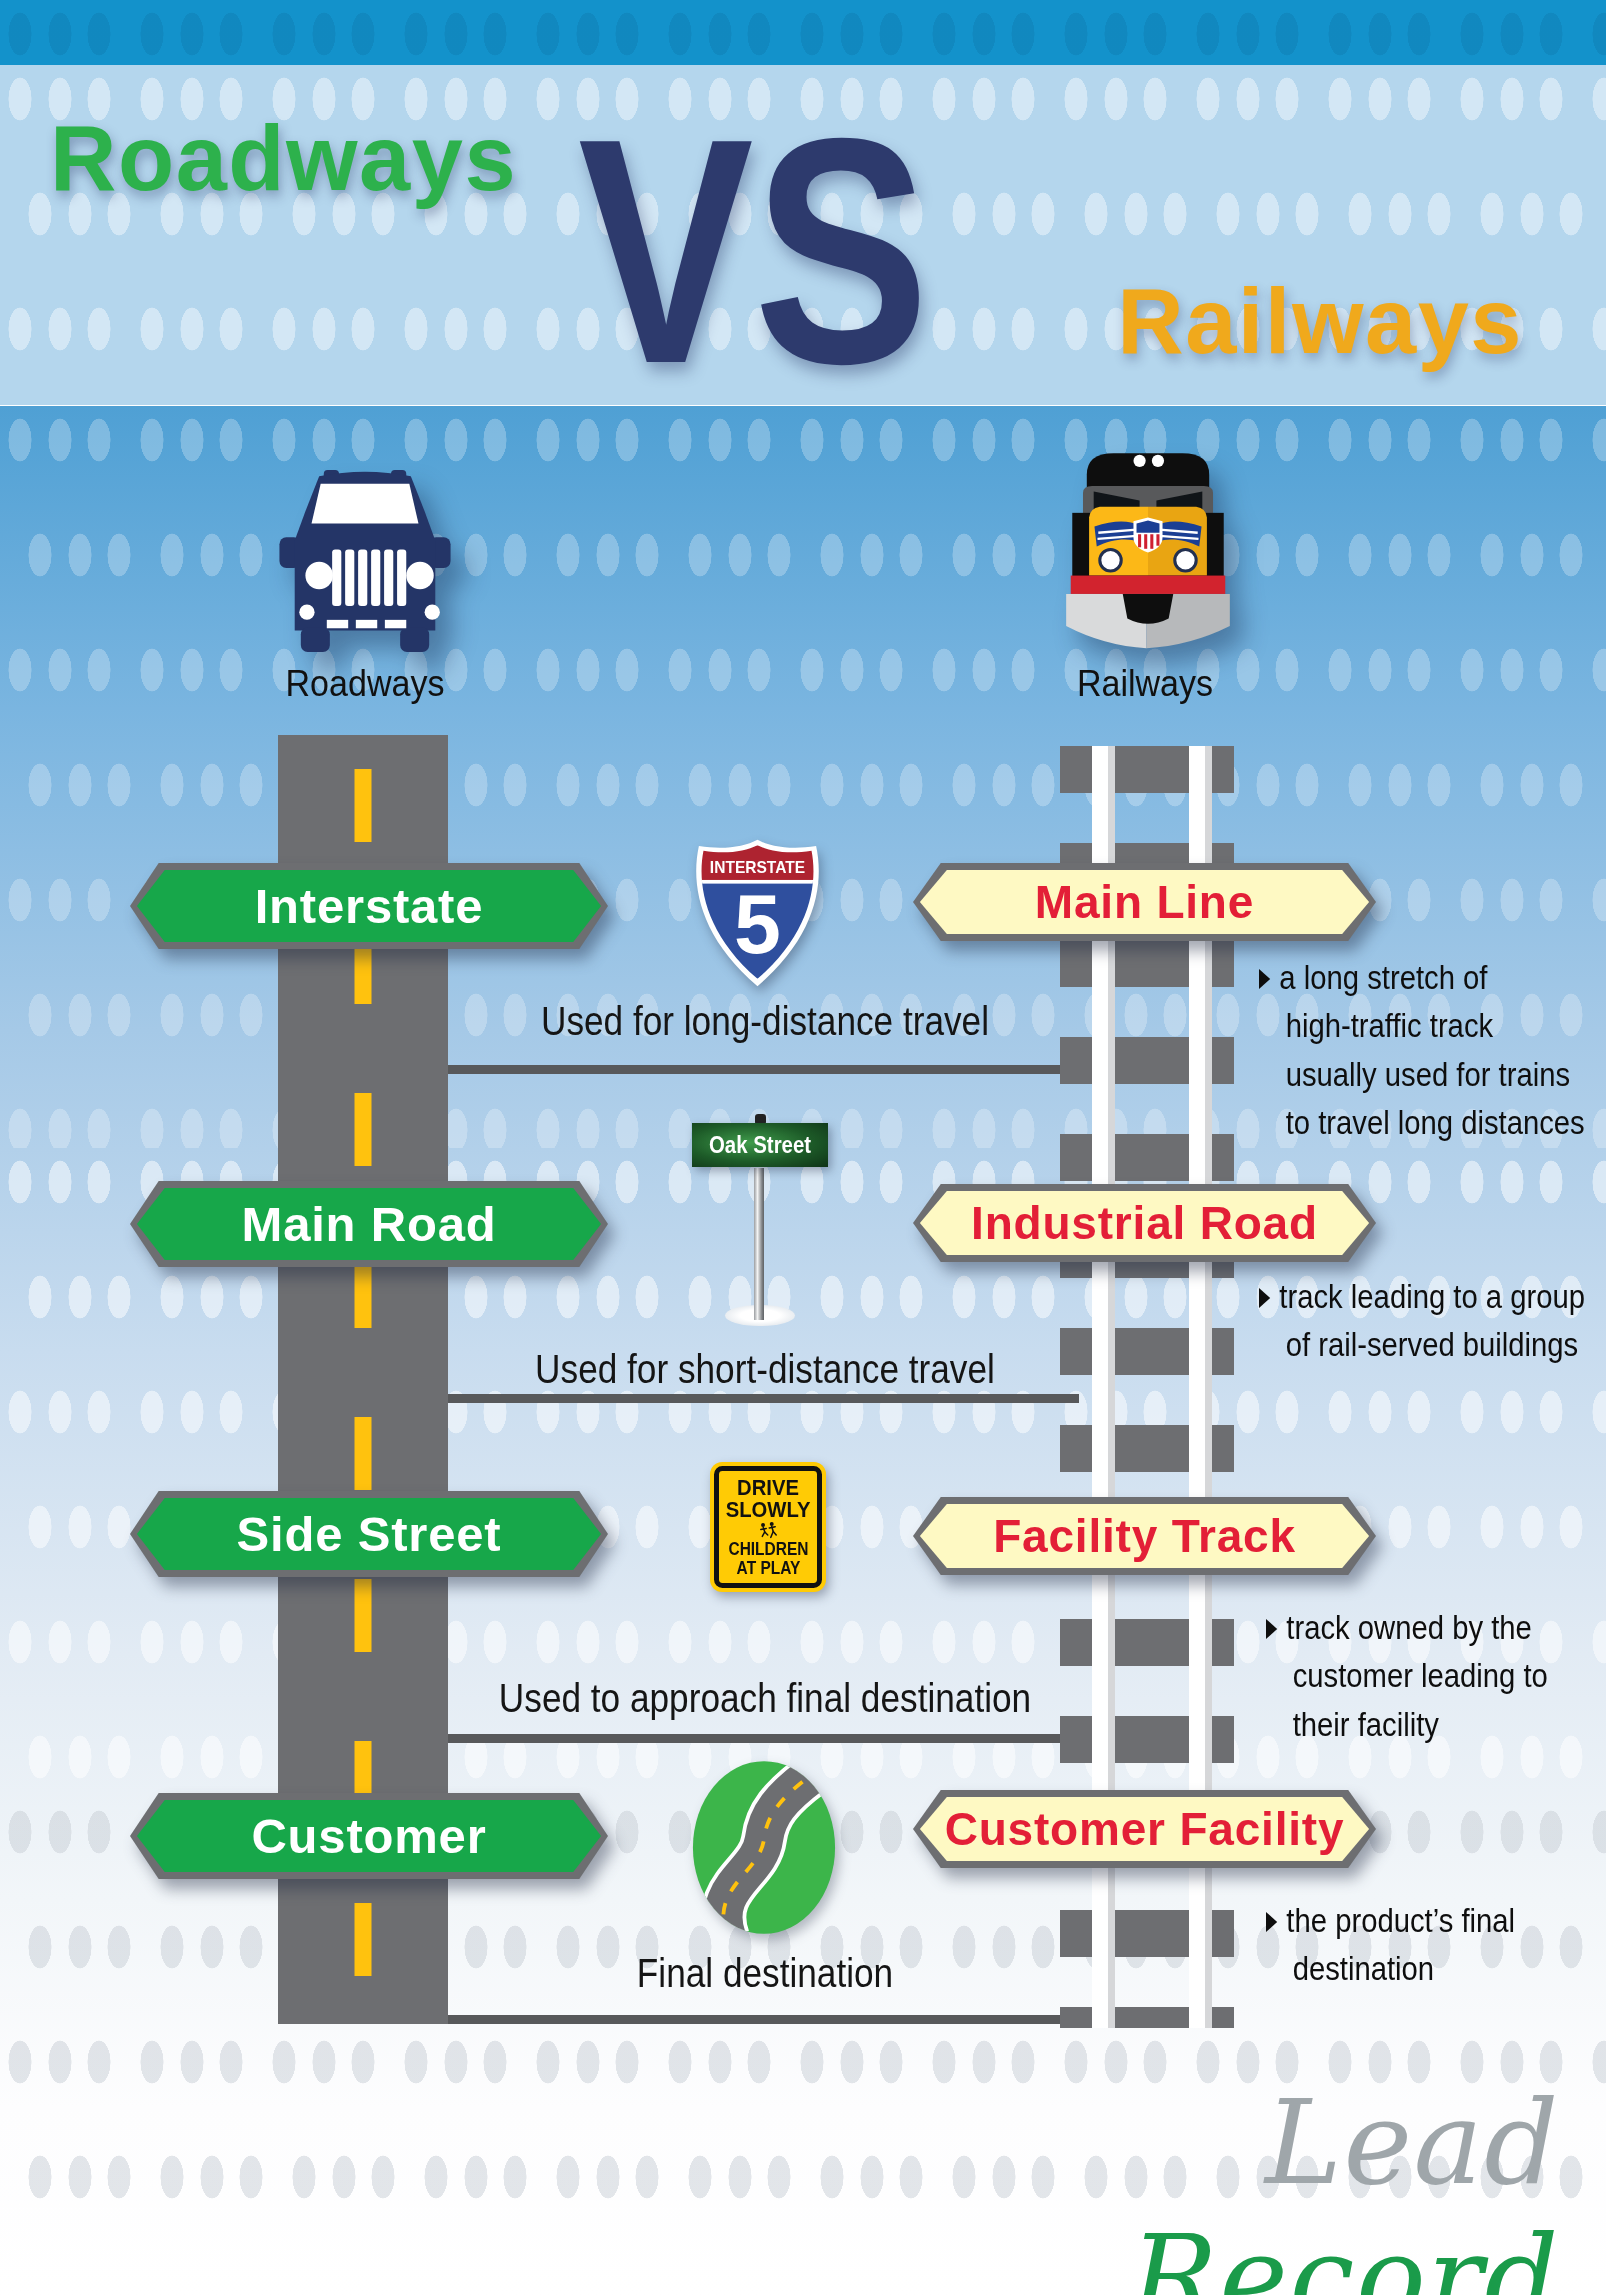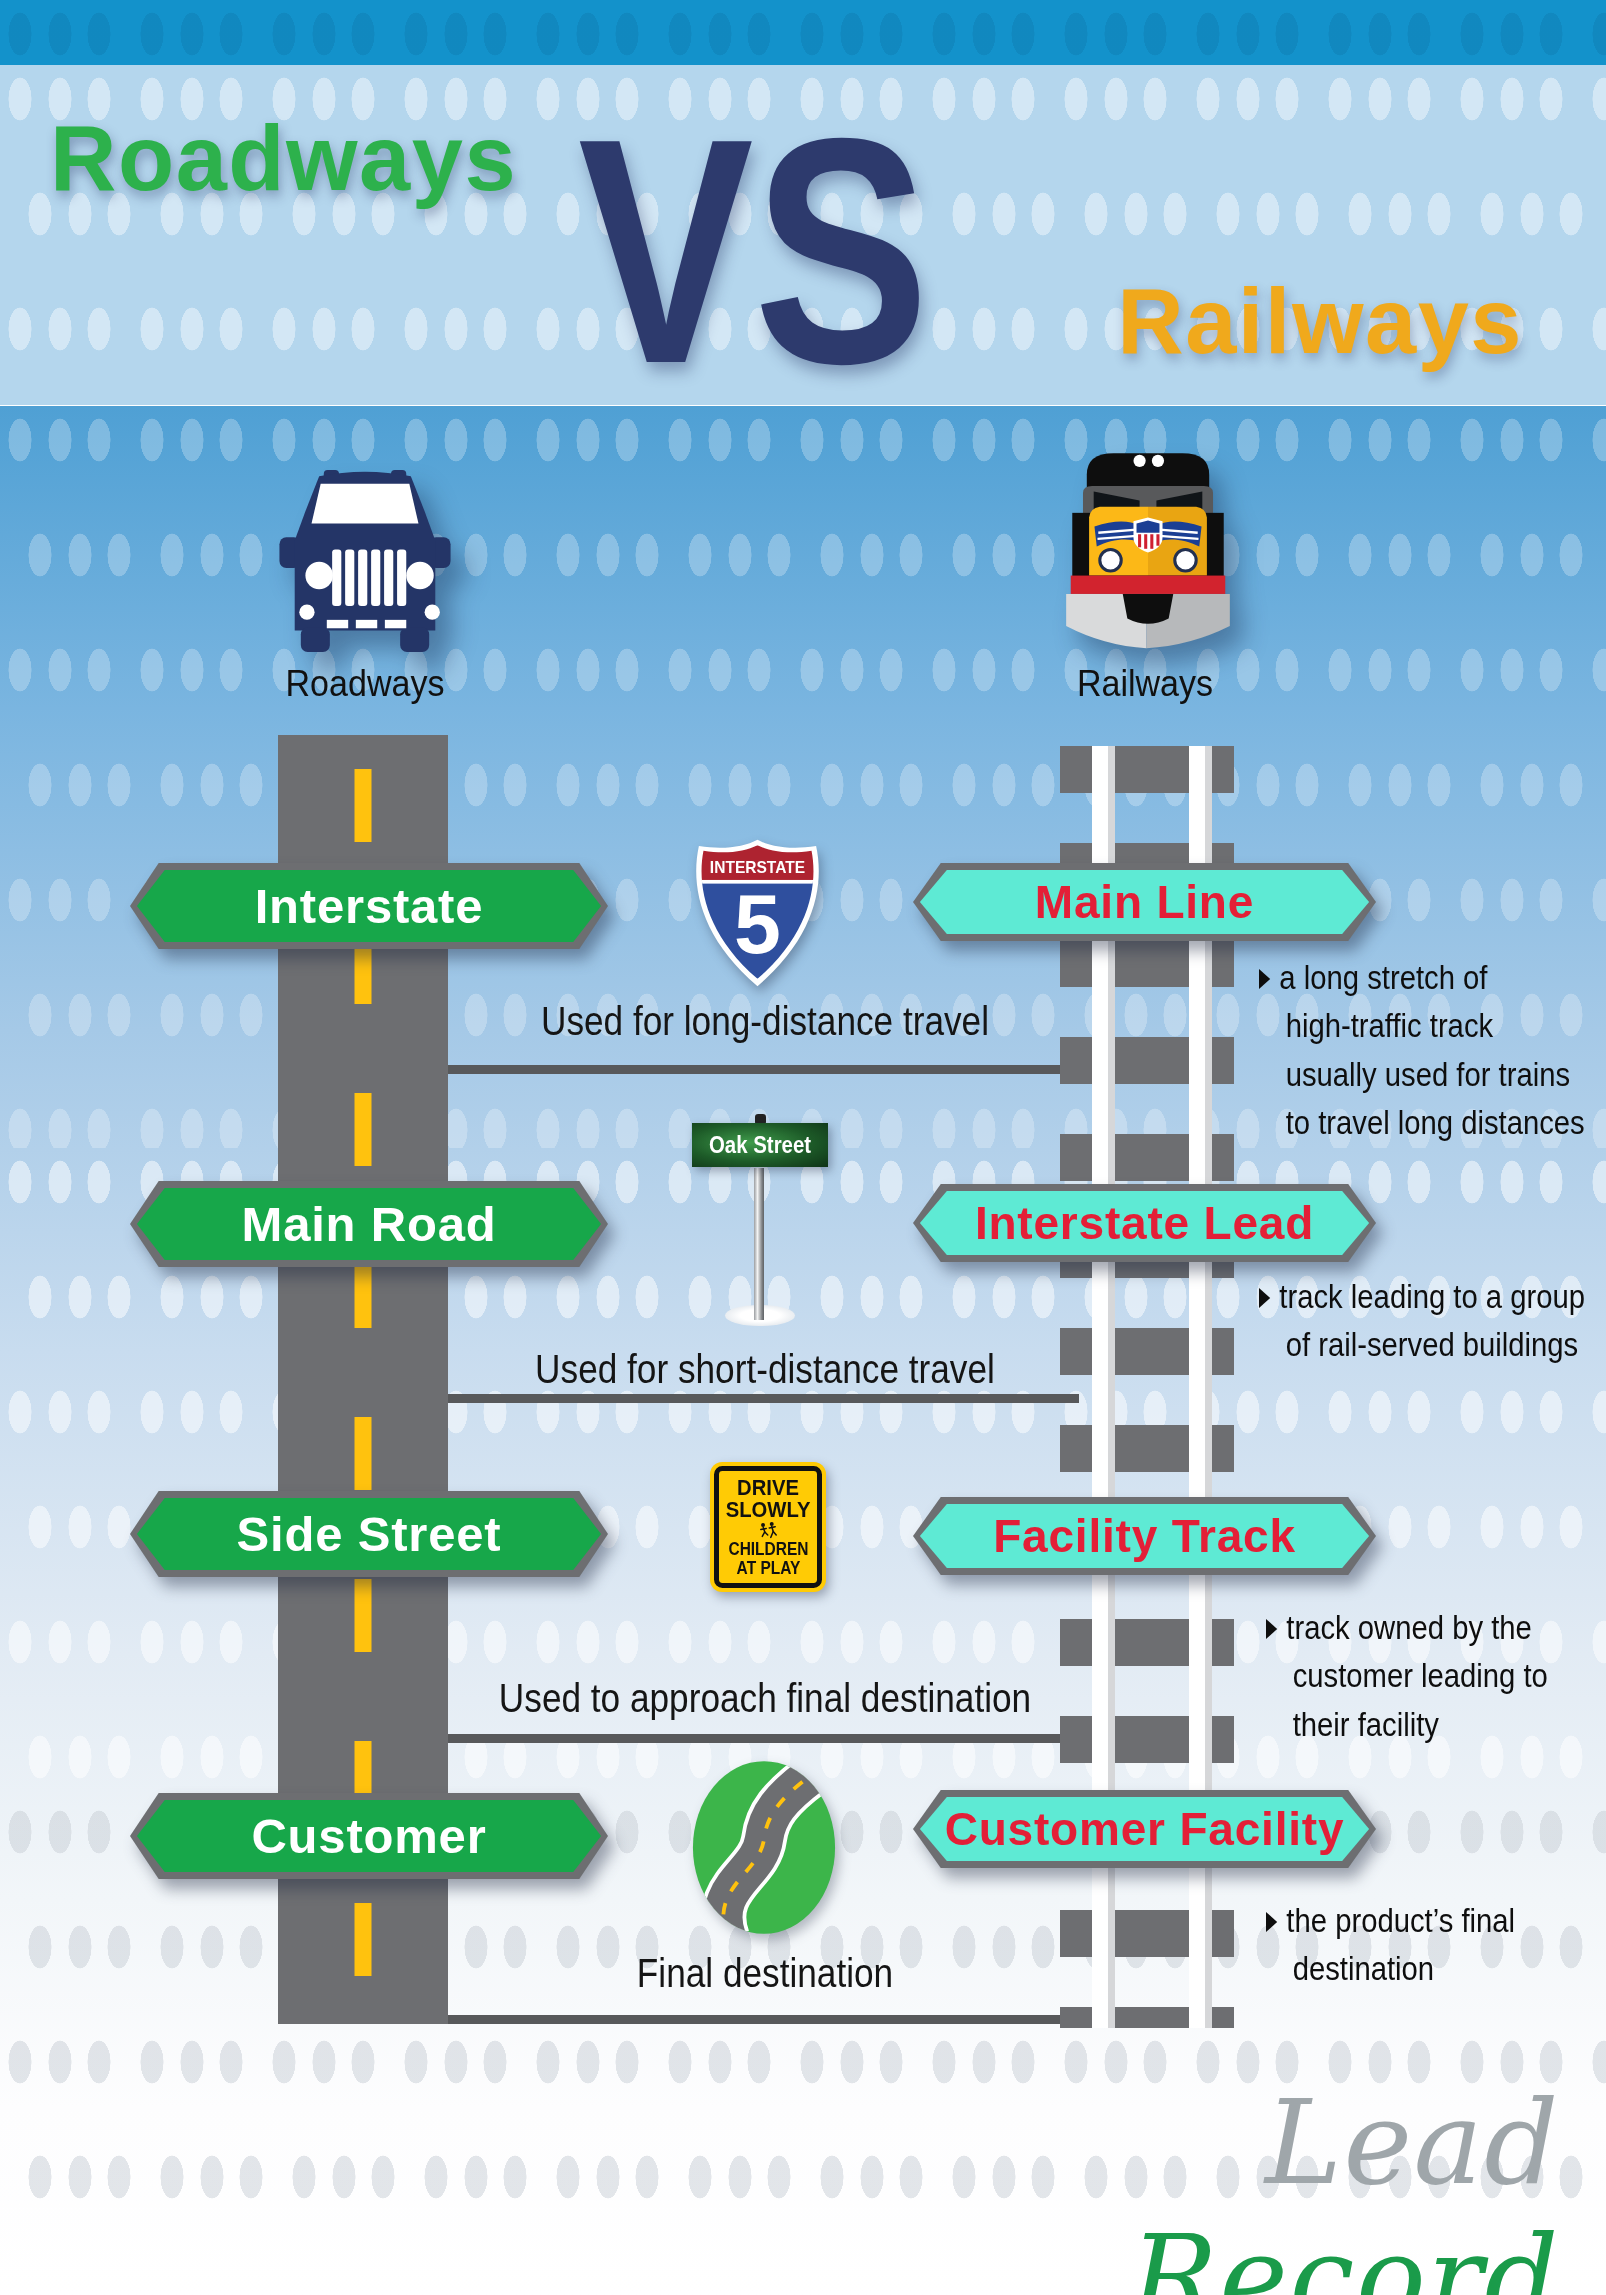--- a/index.html
+++ b/index.html
@@ -62,21 +62,21 @@
   
   .badge{z-index:4;filter:drop-shadow(7.7px 10.7px 7.7px rgba(25,35,60,.40));}
   .hexo{position:absolute;inset:0;background:#6d6e71;
     clip-path:polygon(0% 50%,6% 0%,94% 0%,100% 50%,94% 100%,6% 100%);}
   .hexi{position:absolute;inset:6.9px;clip-path:polygon(0% 50%,6% 0%,94% 0%,100% 50%,94% 100%,6% 100%);
     display:flex;align-items:center;justify-content:center;}
   .badge.green{left:130px;width:478px;height:86px;}
   .badge.green .hexi{background:#17a74a;}
   .badge.green .hexi span{color:#fff;font-weight:bold;font-size:49px;letter-spacing:0.8px;}
   .badge.orange{left:913px;width:463px;height:78px;}
-  .badge.orange .hexi{background:#5eead4;}
+  .badge.orange .hexi{background:#fef9c3;}
   .badge.orange .hexi span{color:#e31f37;font-weight:bold;font-size:46px;letter-spacing:0.8px;}
   .bg1{top:863px;} .bg2{top:1181px;} .bg3{top:1491px;} .bg4{top:1793px;}
   .bo1{top:863px;} .bo2{top:1184px;} .bo3{top:1497px;} .bo4{top:1790px;}
 
   
   .caption{z-index:3;left:306px;width:918px;text-align:center;font-size:40px;color:#151515;
     transform:scaleX(.88);}
   .cap1{top:999px;} .cap2{top:1347px;} .cap3{top:1676px;} .cap4{top:1951px;}
 
   
@@ -247,21 +247,21 @@
 
   <div class="abs badge orange bo1">
     <div class="hexo"></div>
       <div class="hexi">
         <span>Main Line</span>
       </div>
   </div>
   <div class="abs badge orange bo2">
     <div class="hexo"></div>
       <div class="hexi">
-        <span>Interstate Lead</span>
+        <span>Industrial Road</span>
       </div>
   </div>
   <div class="abs badge orange bo3">
     <div class="hexo"></div>
       <div class="hexi">
         <span>Facility Track</span>
       </div>
   </div>
   <div class="abs badge orange bo4">
     <div class="hexo"></div>

